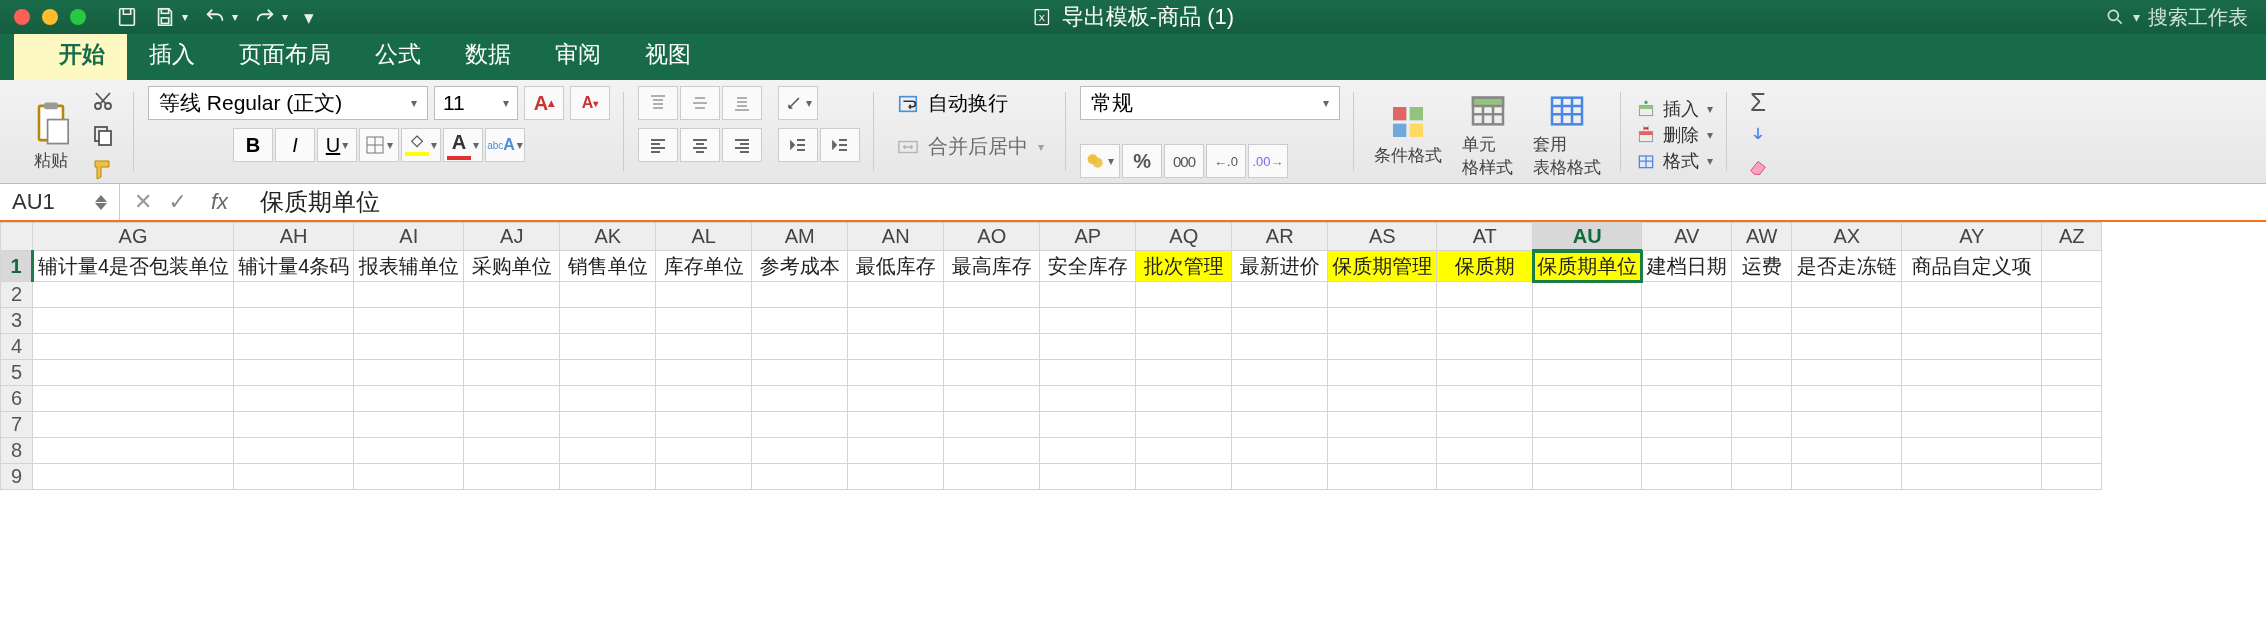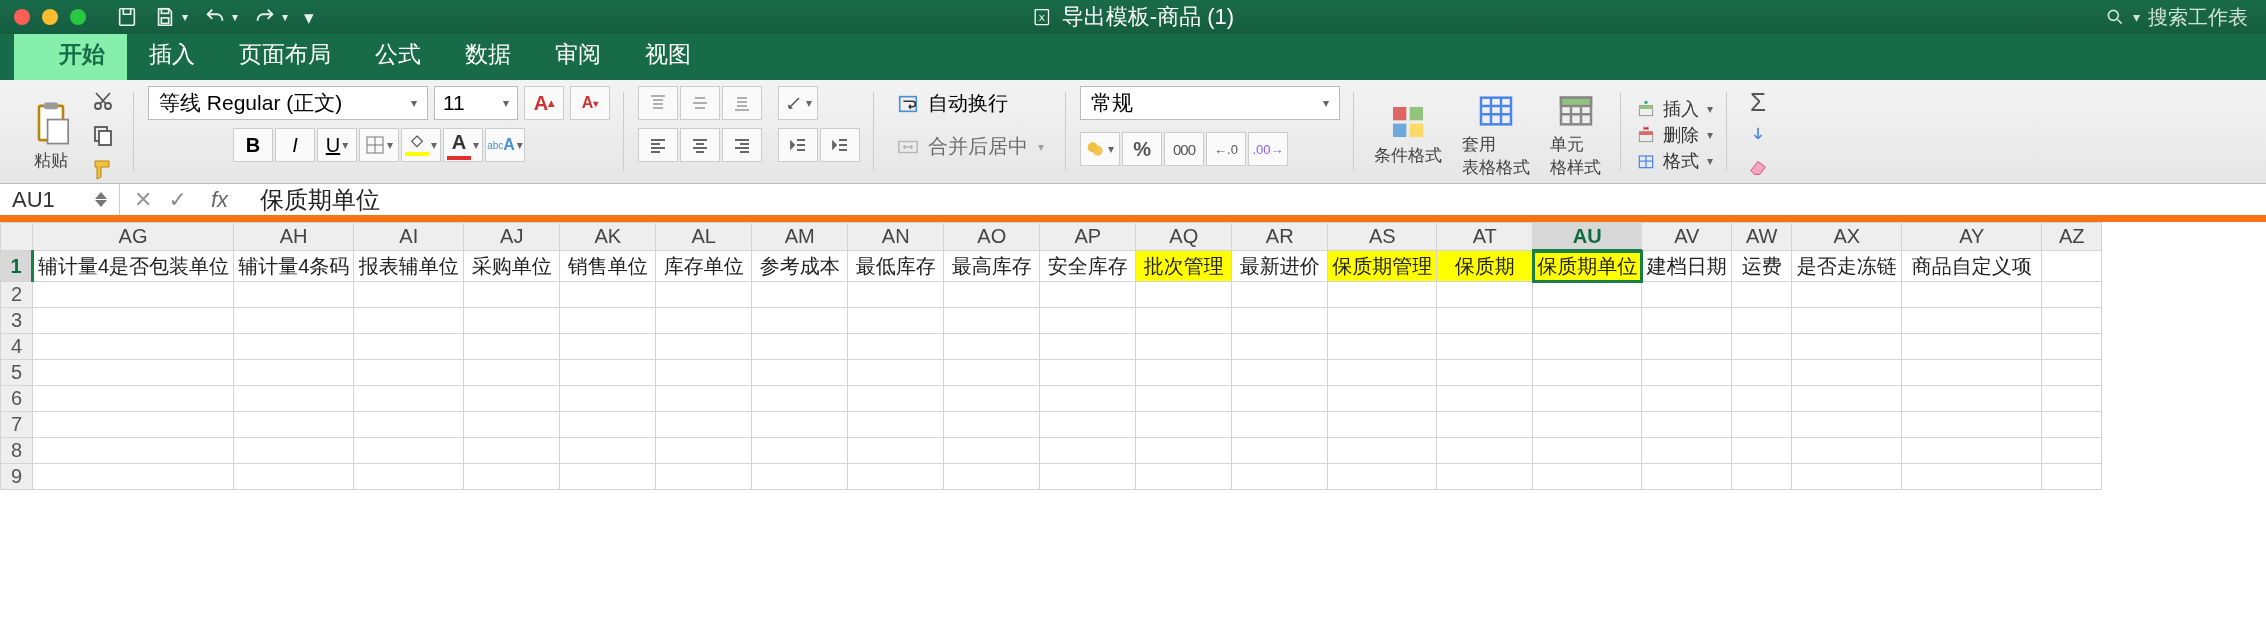--- a/index.html
+++ b/index.html
@@ -12,21 +12,21 @@
   .tl.red { background: #ff5f57; } .tl.yellow { background: #febc2e; } .tl.green { background: #28c840; }
   .qat { display: flex; gap: 16px; margin-left: 30px; align-items: center; }
   .qat-item { display: flex; align-items: center; gap: 4px; opacity: .9; }
   .title-center { position: absolute; left: 50%; transform: translateX(-50%); display: flex; align-items: center; gap: 10px; font-size: 22px; }
   .title-center svg { width: 20px; height: 20px; }
   .search-area { margin-left: auto; padding-right: 18px; display: flex; align-items: center; gap: 8px; color: #cfe3d8; font-size: 20px; }
   
   
   .tabs { height: 46px; background: #186b49; display: flex; align-items: flex-end; padding-left: 14px; }
   .tab { padding: 10px 22px 10px; color: #fff; font-size: 23px; cursor: pointer; }
-  .tab.active { background: #86efac; color: #186b49; font-weight: 600; border-radius: 4px 4px 0 0; padding-left: 45px; }
+  .tab.active { background: #fef9c3; color: #186b49; font-weight: 600; border-radius: 4px 4px 0 0; padding-left: 45px; }
   
   
   .ribbon { height: 104px; background: linear-gradient(#f3f3f3,#e6e6e6); border-bottom: 1px solid #bbb; display: flex; padding: 6px 10px 0; }
   .group { display: flex; flex-direction: column; align-items: center; padding: 0 14px; position: relative; }
   .group::after { content: ""; position: absolute; right: 0; top: 6px; bottom: 12px; width: 1px; background: #ccc; }
   .group:last-child::after { display: none; }
   .group-body { display: flex; align-items: center; gap: 8px; flex: 1; }
   .big-btn { display: flex; flex-direction: column; align-items: center; gap: 2px; padding: 2px 6px; cursor: pointer; }
   .big-btn .lbl { font-size: 17px; color: #444; }
   .icon-btn { width: 34px; height: 30px; display: flex; align-items: center; justify-content: center; cursor: pointer; border-radius: 3px; }
@@ -35,21 +35,21 @@
   .font-select { height: 34px; width: 280px; background: #fff; border: 1px solid #bbb; display: flex; align-items: center; padding: 0 10px; font-size: 21px; justify-content: space-between; }
   .size-select { height: 34px; width: 84px; background: #fff; border: 1px solid #bbb; display: flex; align-items: center; padding: 0 8px; font-size: 21px; justify-content: space-between; }
   .btnrow { display: flex; gap: 2px; align-items: center; }
   .sq { width: 40px; height: 34px; border: 1px solid #ccc; background: #fafafa; display: flex; align-items: center; justify-content: center; cursor: pointer; font-size: 20px; }
   .number-select { height: 34px; width: 260px; background: #fff; border: 1px solid #bbb; display: flex; align-items: center; padding: 0 10px; font-size: 21px; justify-content: space-between; }
   .cells-col { display: flex; flex-direction: column; gap: 2px; }
   .cells-row { display: flex; align-items: center; gap: 6px; font-size: 18px; color: #333; }
   .dd { font-size: 12px; color: #666; margin-left: 2px; }
   
   
-  .formula-bar { height: 38px; border-bottom: 7px solid #f97316; display: flex; align-items: center; background: #fff; }
+  .formula-bar { height: 38px; border-bottom: 2px solid #f97316; display: flex; align-items: center; background: #fff; }
   .name-box { width: 120px; height: 100%; border-right: 1px solid #ccc; display: flex; align-items: center; padding: 0 12px; font-size: 22px; color: #333; justify-content: space-between; }
   .fb-icons { display: flex; align-items: center; gap: 16px; padding: 0 14px; color: #999; }
   .fx { font-style: italic; font-size: 22px; color: #666; padding: 0 8px; }
   .formula-input { flex: 1; padding: 0 10px; font-size: 24px; color: #222; }
   
   
   .grid { overflow: hidden; }
   table.sheet { border-collapse: collapse; table-layout: fixed; }
   .sheet th, .sheet td { border: 1px solid #d4d4d4; font-size: 20px; color: #222; background: #fff; }
   .sheet thead th { background: #eee; height: 28px; font-weight: 400; color: #444; text-align: center; }
@@ -301,21 +301,21 @@
             <rect x="2" y="6" width="20" height="12"></rect>
             <path d="M7 12h10M7 12l2-2m-2 2l2 2M17 12l-2-2m2 2l-2 2"></path>
           </svg>
         <span style="font-size:20px">合并后居中</span>
           <span class="dd">▾</span>
       </div>
     </div>
   </div>
 
   <div class="group">
-    <div class="group-body" style="flex-direction:column;align-items:flex-start;gap:12px">
+    <div class="group-body" style="flex-direction:column;align-items:flex-start;gap:24px">
       <div class="number-select">
           <span>常规</span>
           <span class="dd">▾</span>
         </div>
       <div class="btnrow">
         <div class="sq">
             <svg width="20" height="20" viewBox="0 0 24 24">
               <circle cx="8" cy="10" r="6" fill="#f0c040"></circle>
               <circle cx="14" cy="14" r="6" fill="#f0c040" opacity=".9"></circle>
             </svg>
@@ -338,35 +338,35 @@
       <div class="big-btn">
         <svg width="40" height="40" viewBox="0 0 24 24">
             <rect x="3" y="3" width="8" height="8" fill="#e06666"></rect>
             <rect x="13" y="3" width="8" height="8" fill="#93c47d"></rect>
             <rect x="3" y="13" width="8" height="8" fill="#6fa8dc"></rect>
             <rect x="13" y="13" width="8" height="8" fill="#ffd966"></rect>
           </svg>
         <span class="lbl">条件格式</span>
       </div>
       <div class="big-btn">
-        <svg width="40" height="40" viewBox="0 0 24 24" fill="none" stroke="#4a86e8" stroke-width="1.5">
-            <rect x="3" y="4" width="18" height="16"></rect>
-            <path d="M3 9h18M3 14h18M9 4v16M15 4v16"></path>
-          </svg>
-        <span class="lbl" style="white-space:pre">套用
-表格格式</span>
-      </div>
-      <div class="big-btn">
         <svg width="40" height="40" viewBox="0 0 24 24" fill="none" stroke="#888" stroke-width="1.5">
             <rect x="3" y="4" width="18" height="16"></rect>
             <rect x="3" y="4" width="18" height="5" fill="#93c47d"></rect>
             <path d="M9 9v11M15 9v11M3 14h18"></path>
           </svg>
         <span class="lbl" style="white-space:pre">单元
 格样式</span>
+      </div>
+      <div class="big-btn">
+        <svg width="40" height="40" viewBox="0 0 24 24" fill="none" stroke="#4a86e8" stroke-width="1.5">
+            <rect x="3" y="4" width="18" height="16"></rect>
+            <path d="M3 9h18M3 14h18M9 4v16M15 4v16"></path>
+          </svg>
+        <span class="lbl" style="white-space:pre">套用
+表格格式</span>
       </div>
     </div>
   </div>
 
   <div class="group">
     <div class="group-body">
       <div class="cells-col">
         <div class="cells-row">
             <svg width="22" height="20" viewBox="0 0 24 24">
               <rect x="4" y="8" width="16" height="12" fill="none" stroke="#888"></rect>

